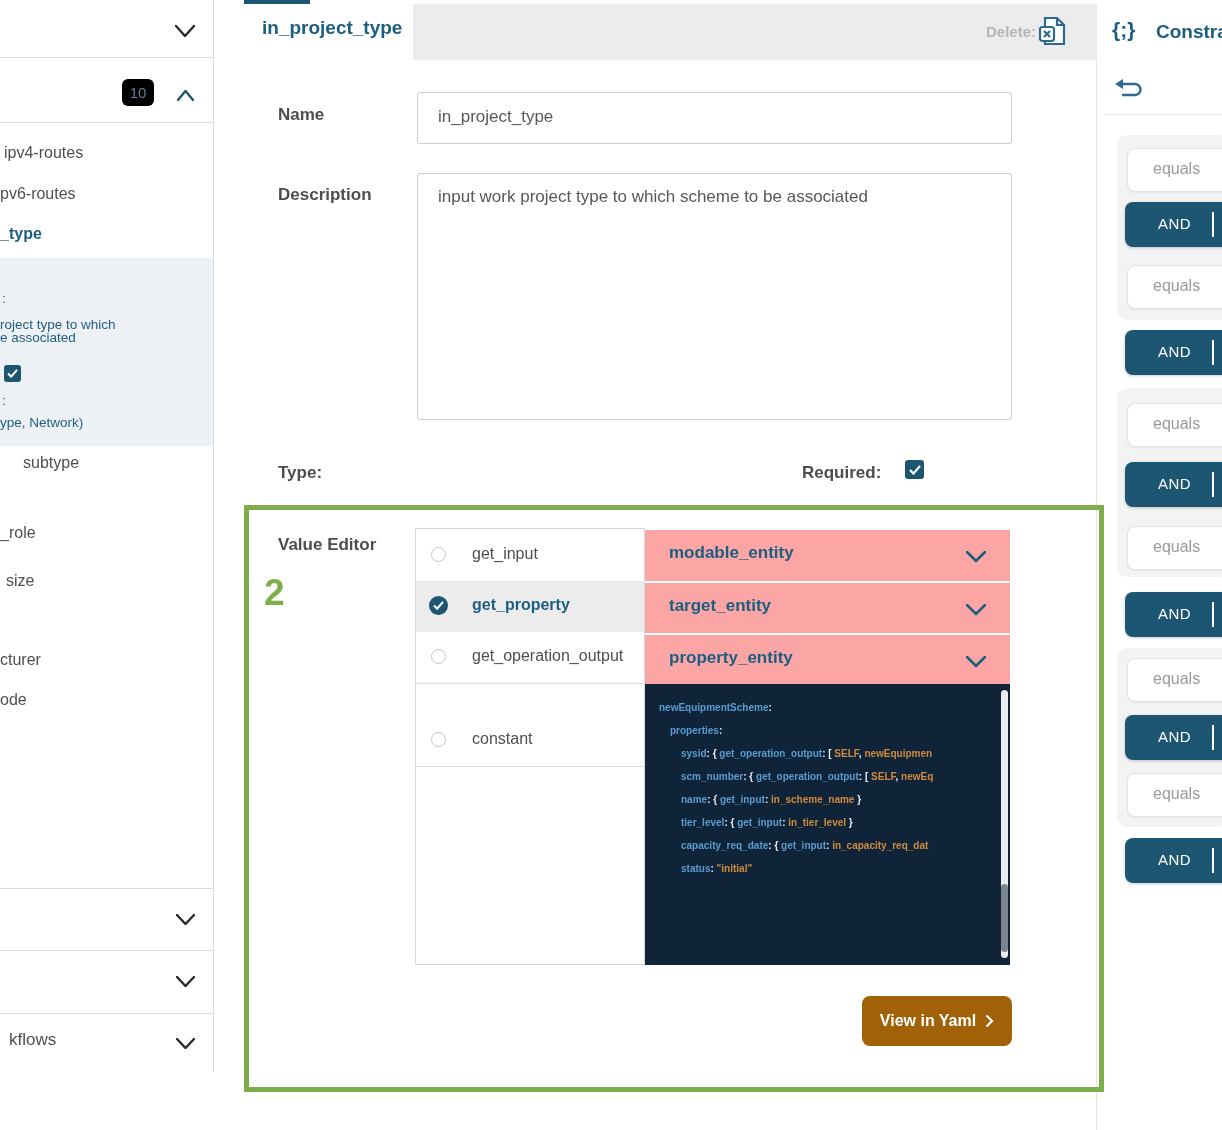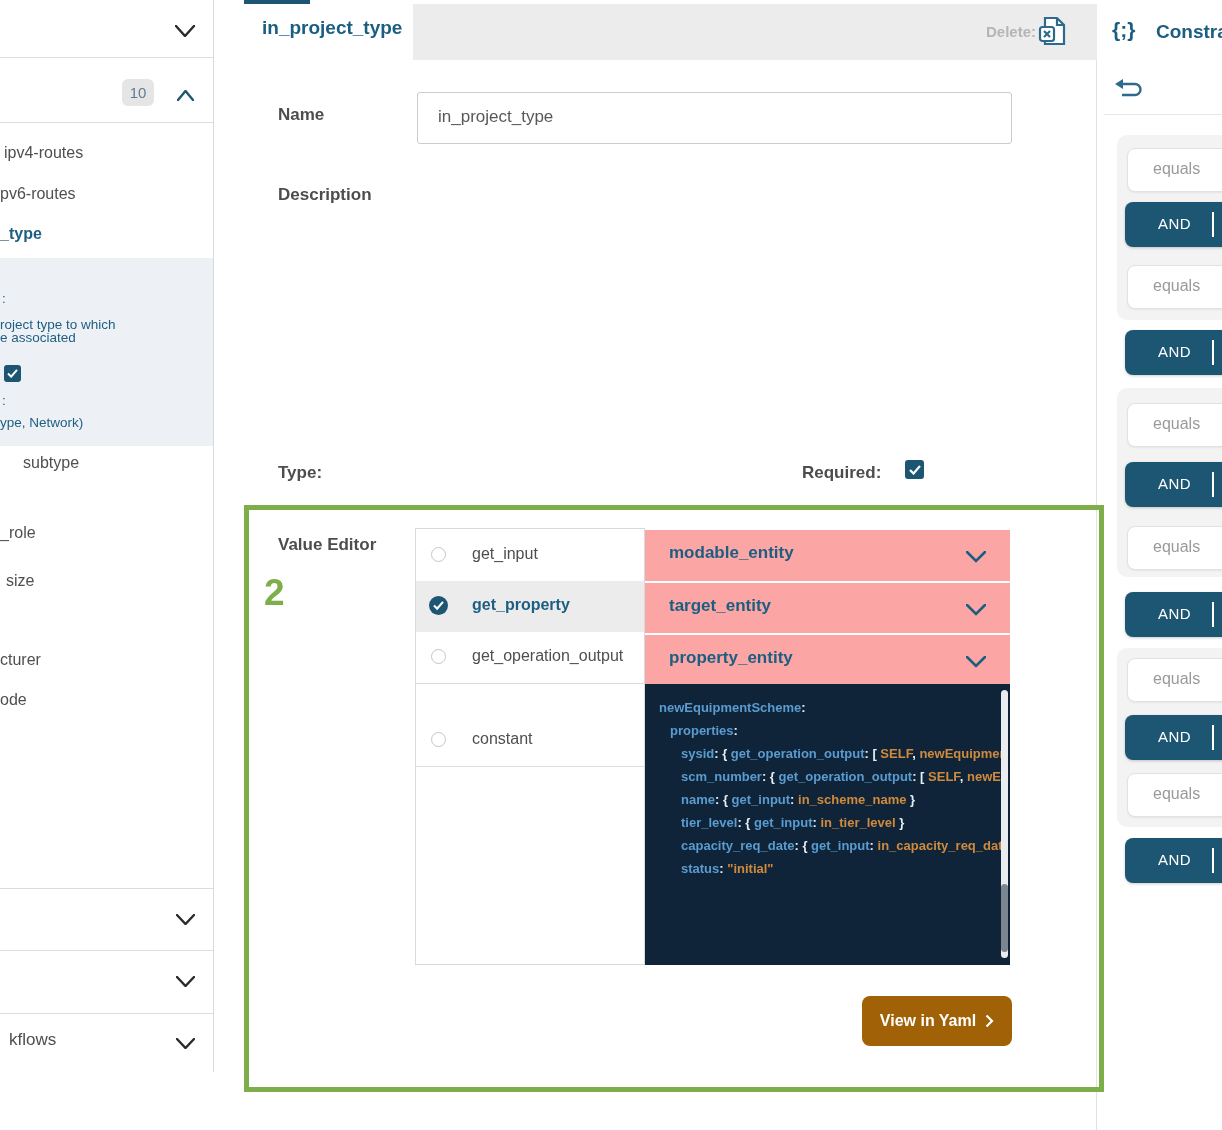--- a/index.html
+++ b/index.html
@@ -2,21 +2,21 @@
 <html><head>
 <meta charset="utf-8">
 <style>
   html,body{margin:0;padding:0;background:#fff;}
   .page{position:relative;width:1222px;height:1130px;overflow:hidden;background:#fff;
         font-family:"Liberation Sans",sans-serif;color:#4f4f4f;}
   .abs{position:absolute;}
   
   .sidebar{position:absolute;left:0;top:0;width:213px;height:1072px;border-right:1px solid #d9d9d9;background:#fff;overflow:hidden;}
   .side-divider{position:absolute;left:0;width:213px;height:1px;background:#dcdcdc;}
-  .count-badge{position:absolute;left:122px;top:79px;width:32px;height:27px;background:#e5e5e5;border-radius:6px;
+  .count-badge{position:absolute;left:122px;top:79px;width:32px;height:27px;background:#000000;border-radius:6px;
                font-size:15px;color:#5f7d92;text-align:center;line-height:27px;}
   .side-item{position:absolute;font-size:16px;color:#4f4f4f;white-space:nowrap;}
   .side-item.active{font-weight:bold;color:#1d5e82;}
   .side-highlight{position:absolute;left:0;top:258px;width:213px;height:188px;background:#edf1f5;}
   .hl-text{position:absolute;font-size:13.5px;color:#1d5e82;white-space:nowrap;}
   .checkbox{position:absolute;background:#1d5673;border-radius:3px;display:flex;align-items:center;justify-content:center;}
   .side-bottom-label{position:absolute;font-size:17px;color:#4f4f4f;white-space:nowrap;padding-left:9px;}
   
   .tabstrip{position:absolute;left:413px;top:4px;width:684px;height:56px;background:#ececec;}
   .tab-indicator{position:absolute;left:244px;top:0;width:66px;height:4px;background:#1d5673;}
@@ -33,21 +33,21 @@
   .opt-row{position:absolute;left:416px;width:228px;height:51px;border-bottom:1px solid #dcdcdc;background:#fff;}
   .opt-row.selected{background:#ececec;}
   .opt-label{position:absolute;left:56px;top:15px;font-size:16px;color:#4f4f4f;white-space:nowrap;}
   .opt-row.selected .opt-label{font-weight:bold;color:#1d5e82;}
   .radio{position:absolute;left:15px;top:17px;width:15px;height:15px;border:1.5px solid #c6c6c6;border-radius:50%;background:#fff;box-sizing:border-box;}
   .radio-sel{position:absolute;left:13px;top:15px;width:19px;height:19px;border-radius:50%;background:#1d5673;display:flex;align-items:center;justify-content:center;}
   .ent-row{position:absolute;left:645px;width:365px;background:#fca5a5;}
   .ent-label{position:absolute;left:24px;top:13px;font-size:17px;font-weight:bold;color:#1b5e82;white-space:nowrap;}
   .ent-chevron{position:absolute;right:24px;top:19px;}
   .code-panel{position:absolute;left:645px;top:684px;width:365px;height:281px;background:#0f2438;overflow:hidden;box-sizing:border-box;padding:12px 14px;}
-  .code-line{white-space:pre;line-height:23px;font-size:13px;font-weight:bold;}
+  .code-line{white-space:pre;line-height:23px;font-size:10px;font-weight:bold;}
   .ck{color:#5a9bd0;} .cp{color:#e8eef5;} .cv{color:#cf8a3e;}
   .scroll-track{position:absolute;left:1001px;top:690px;width:7px;height:268px;background:#e9edf0;border-radius:4px;z-index:5;}
   .scroll-thumb{position:absolute;left:1001px;top:884px;width:7px;height:68px;background:#7b8691;border-radius:4px;z-index:6;}
   .yaml-btn{position:absolute;left:862px;top:996px;width:150px;height:50px;background:#a16207;border-radius:8px;
             display:flex;align-items:center;justify-content:center;gap:9px;cursor:pointer;}
   .yaml-btn span{color:#fff;font-size:16px;font-weight:bold;white-space:nowrap;}
   
   .rp-border{position:absolute;left:1096px;top:60px;width:1px;height:1070px;background:#e2e2e2;}
   .rp-icon{position:absolute;left:1112px;top:18px;font-size:21px;font-weight:bold;color:#1b5e82;}
   .rp-title{position:absolute;left:1156px;top:21px;font-size:19px;font-weight:bold;color:#1b5e82;white-space:nowrap;}
@@ -125,20 +125,23 @@
       <path d="M6 15 L12 21 M12 15 L6 21" stroke="#2d6b8e" stroke-width="2.2"></path>
     </svg>
   </span>
 
   <span class="form-label" style="left:278px;top:105px;">Name</span>
   <div class="field" style="left:417px;top:92px;width:593px;height:50px;">
     <span class="field-text" style="top:14px;">in_project_type</span>
   </div>
 
   <span class="form-label" style="left:278px;top:185px;">Description</span>
+  <div class="field" style="left:417px;top:173px;width:593px;height:245px;">
+    <span class="field-text" style="top:13px;">input work project type to which scheme to be associated</span>
+  </div>
 
   <span class="form-label" style="left:278px;top:463px;">Type:</span>
   <span class="form-label" style="left:802px;top:463px;">Required:</span>
   <div class="checkbox" style="left:905px;top:460px;width:19px;height:19px;">
     <svg width="12" height="10" viewBox="0 0 12 10">
         <path d="M1 5 L4.5 8.5 L11 1" stroke="#fff" stroke-width="2.2" fill="none"></path>
       </svg>
   </div>
 
   <span class="form-label" style="left:278px;top:535px;">Value Editor</span>

